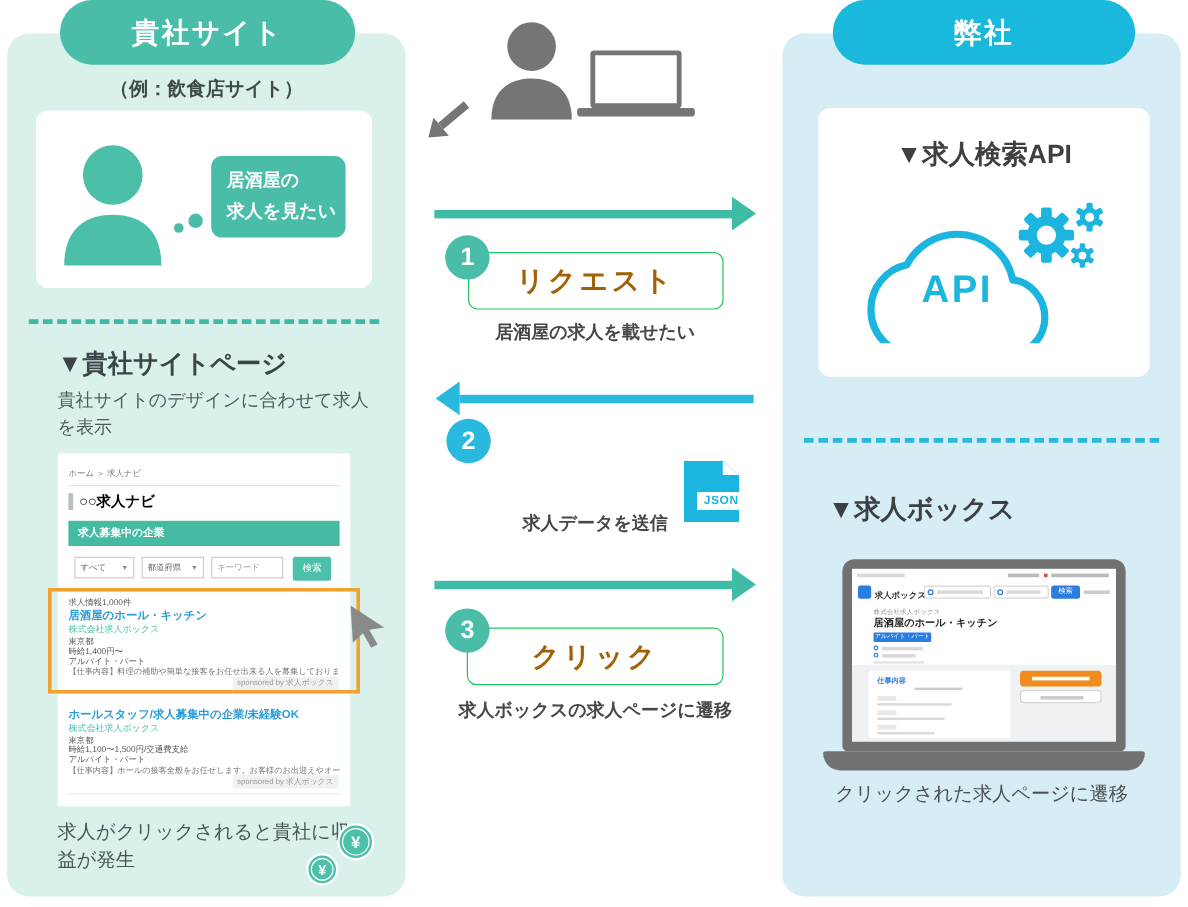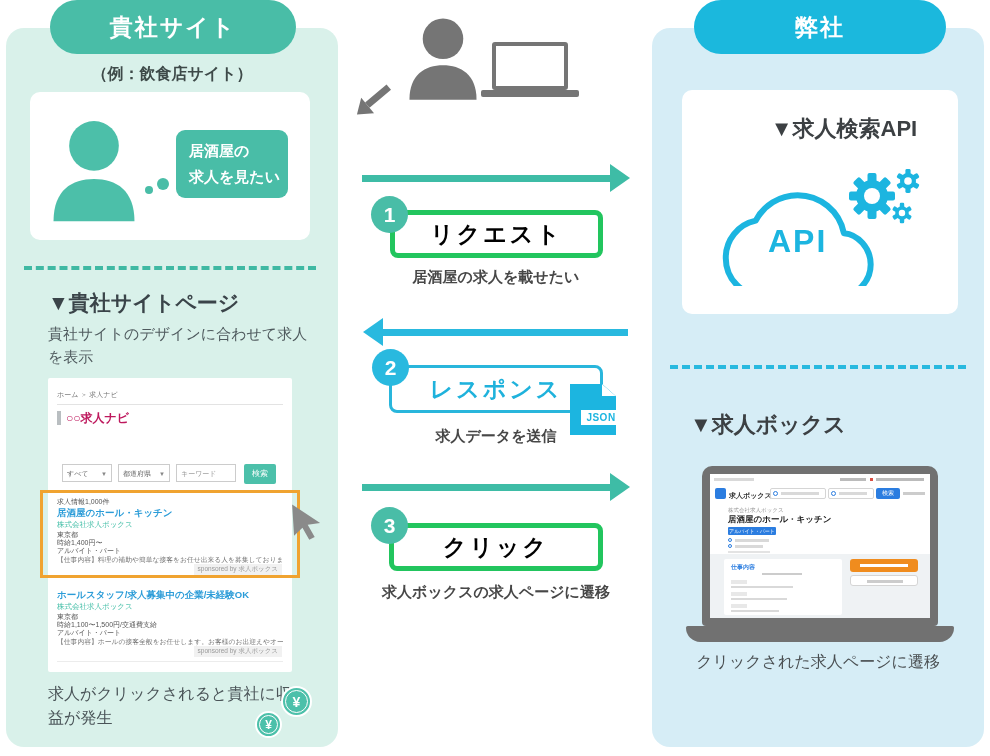--- a/index.html
+++ b/index.html
@@ -23,21 +23,21 @@
   
   .dash-teal{left:24px;top:266px;width:292px;border-top:4px dashed #3FB9A3;}
   .dash-cyan{left:670px;top:365px;width:296px;border-top:4px dashed #29B9DF;}
   .sec-title{font-size:21px;font-weight:bold;color:#3A4449;}
   .sec-desc{left:48px;top:322px;width:264px;font-size:15px;line-height:1.55;color:#4F5A5E;}
   
   .mini-card{left:48px;top:378px;width:244px;height:294px;background:#fff;border-radius:2px;}
   .mini-card .crumb{position:absolute;left:9px;top:12px;font-size:7px;color:#777;}
   .mini-hr{position:absolute;left:9px;right:9px;border-top:1px solid #e3e3e3;}
   .mini-titlebar{position:absolute;left:9px;top:33px;width:4px;height:14px;background:#b9bec1;}
-  .mini-title{position:absolute;left:18px;top:32px;font-size:12px;font-weight:bold;color:#be185d;}
+  .mini-title{position:absolute;left:18px;top:32px;font-size:12px;font-weight:bold;color:#000000;}
   .mini-banner{position:absolute;left:9px;top:56px;width:226px;height:21px;background:#45BBA4;color:#fff;
                font-size:9px;font-weight:bold;line-height:21px;padding-left:8px;box-sizing:border-box;}
   .mini-dd{position:absolute;top:86px;height:18px;border:1px solid #ccc;font-size:7px;color:#666;
            line-height:18px;padding:0 4px;box-sizing:border-box;background:#fff;}
   .mini-dd .dda{float:right;font-size:6px;color:#888;}
   .mini-input{position:absolute;top:86px;height:18px;border:1px solid #ccc;font-size:7px;color:#9a9a9a;
               line-height:18px;padding:0 4px;box-sizing:border-box;}
   .mini-btn{position:absolute;left:196px;top:86px;width:32px;height:20px;background:#4CC0AA;color:#fff;
             font-size:8px;text-align:center;line-height:20px;border-radius:2px;}
   .hl-box{position:absolute;left:-8px;top:112px;width:260px;height:88px;border:3px solid #F0A330;box-sizing:border-box;}
@@ -56,40 +56,40 @@
   .flow-arrow .shaft{flex:1;height:7px;}
   .head-r{width:0;height:0;border-top:14px solid transparent;border-bottom:14px solid transparent;border-left:20px solid;}
   .head-l{width:0;height:0;border-top:14px solid transparent;border-bottom:14px solid transparent;border-right:20px solid;}
   .teal .shaft{background:#3EBCA6;} .teal .head-r{border-left-color:#3EBCA6;}
   .cyanA .shaft{background:#29B9DF;} .cyanA .head-l{border-right-color:#29B9DF;}
   .badge{position:absolute;width:37px;height:37px;border-radius:50%;color:#fff;font-weight:bold;font-size:21px;
          display:flex;align-items:center;justify-content:center;z-index:3;}
   .b-teal{background:#49BDA7;} .b-cyan{background:#29B9DF;}
   .step-box{position:absolute;background:#fff;border-radius:8px;display:flex;align-items:center;justify-content:center;
             font-weight:bold;font-size:23px;letter-spacing:3px;box-sizing:border-box;z-index:2;}
-  .sb-teal{border:5px solid #22c55e;color:#000000;}
+  .sb-teal{border:1px solid #22c55e;color:#a16207;}
   .sb-cyan{border:3px solid #29B6DC;color:#1FB2DC;}
   .flow-cap{position:absolute;text-align:center;font-size:15px;font-weight:bold;color:#474747;}
   .visit-cap{left:393px;top:111px;font-size:16px;font-weight:bold;color:#464646;}
   .mini-arrow{position:absolute;left:352px;top:88px;width:42px;height:26px;display:flex;align-items:center;
               transform:rotate(140deg);}
   .mini-arrow .shaft{flex:1;height:7px;background:#757575;}
   .mini-arrow .head-r{border-top:10px solid transparent;border-bottom:10px solid transparent;border-left:14px solid #757575;}
   .glaptop-screen{left:492px;top:42px;width:76px;height:48px;border:4px solid #757575;background:#fff;border-radius:3px;box-sizing:border-box;}
   .glaptop-base{left:481px;top:90px;width:98px;height:7px;background:#757575;border-radius:2px;}
   
   .json-file{left:570px;top:384px;width:46px;height:51px;background:#1CB5E0;z-index:4;
              clip-path:polygon(0 0,70% 0,100% 24%,100% 100%,0 100%);}
   .json-fold{position:absolute;right:0;top:0;width:14px;height:12px;background:#fff;
              clip-path:polygon(0 0,0 100%,100% 100%);}
   .json-label{position:absolute;left:11px;top:26px;width:40px;height:15px;background:#fff;color:#1CB5E0;
               font-size:10px;font-weight:bold;text-align:center;line-height:15px;letter-spacing:0.5px;}
   
   .api-card{left:682px;top:90px;width:276px;height:224px;background:#fff;border-radius:10px;}
-  .api-title{position:absolute;left:0;top:24px;width:276px;text-align:center;font-size:22px;font-weight:bold;color:#3C4043;padding-left:24px;}
+  .api-title{position:absolute;left:0;top:24px;width:276px;text-align:center;font-size:22px;font-weight:bold;color:#3C4043;}
   .jobbox-title{left:690px;top:410px;font-size:22px;font-weight:bold;color:#3C4043;}
   .laptop-screen{left:702px;top:466px;width:236px;height:160px;background:#717171;border-radius:10px 10px 4px 4px;}
   .laptop-inner{position:absolute;left:8px;top:8px;width:220px;height:144px;background:#fff;overflow:hidden;font-family:inherit;}
   .laptop-base{left:686px;top:626px;width:268px;height:16px;background:#717171;border-radius:2px 2px 16px 16px;}
   .right-cap{left:672px;top:652px;width:292px;text-align:center;font-size:16px;color:#4A4F52;}
   
   .bar{position:absolute;background:#d9d9d9;height:3px;}
   .lp-logo{position:absolute;left:5px;top:14px;width:11px;height:11px;background:#2B7DE0;border-radius:2px;
            color:#fff;font-size:7px;text-align:center;line-height:11px;}
   .lp-logoname{position:absolute;left:19px;top:17px;font-size:7px;font-weight:bold;color:#333;}
@@ -136,20 +136,21 @@
   <div class="abs dash-teal"></div>
 
   <div class="abs sec-desc">貴社サイトのデザインに合わせて求人を表示</div>
   <div class="abs sec-title" style="left:48px;top:289px;">▼貴社サイトページ</div>
 
   <div class="abs mini-card">
     <div class="crumb">ホーム ＞ 求人ナビ</div>
     <div class="mini-hr" style="top:26px;"></div>
     <div class="mini-titlebar"></div>
     <div class="mini-title">○○求人ナビ</div>
+    <div class="mini-banner">求人募集中の企業</div>
 
     <div class="mini-dd" style="left:14px;width:50px;">
       <span class="dda">▼</span>
       <span>すべて</span>
     </div>
     <div class="mini-dd" style="left:70px;width:52px;">
       <span class="dda">▼</span>
       <span>都道府県</span>
     </div>
     <div class="mini-input" style="left:128px;width:60px;">
@@ -212,23 +213,20 @@
     <span>リクエスト</span>
   </div>
   <div class="flow-cap" style="left:340px;top:268px;width:312px;">居酒屋の求人を載せたい</div>
 
   <div class="flow-arrow cyanA" style="left:363px;top:318px;width:265px;">
     <div class="head-l"></div>
       <div class="shaft"></div>
   </div>
   <div class="badge b-cyan" style="left:372px;top:349px;">
     <span>2</span>
-  </div>
-  <div class="step-box sb-cyan" style="left:389px;top:365px;width:214px;height:48px;">
-    <span>レスポンス</span>
   </div>
   <div class="abs json-file">
     <div class="json-fold"></div>
     <div class="json-label">JSON</div>
   </div>
   <div class="flow-cap" style="left:340px;top:427px;width:312px;">求人データを送信</div>
 
   <div class="flow-arrow teal" style="left:362px;top:473px;width:268px;">
     <div class="shaft"></div>
       <div class="head-r"></div>

